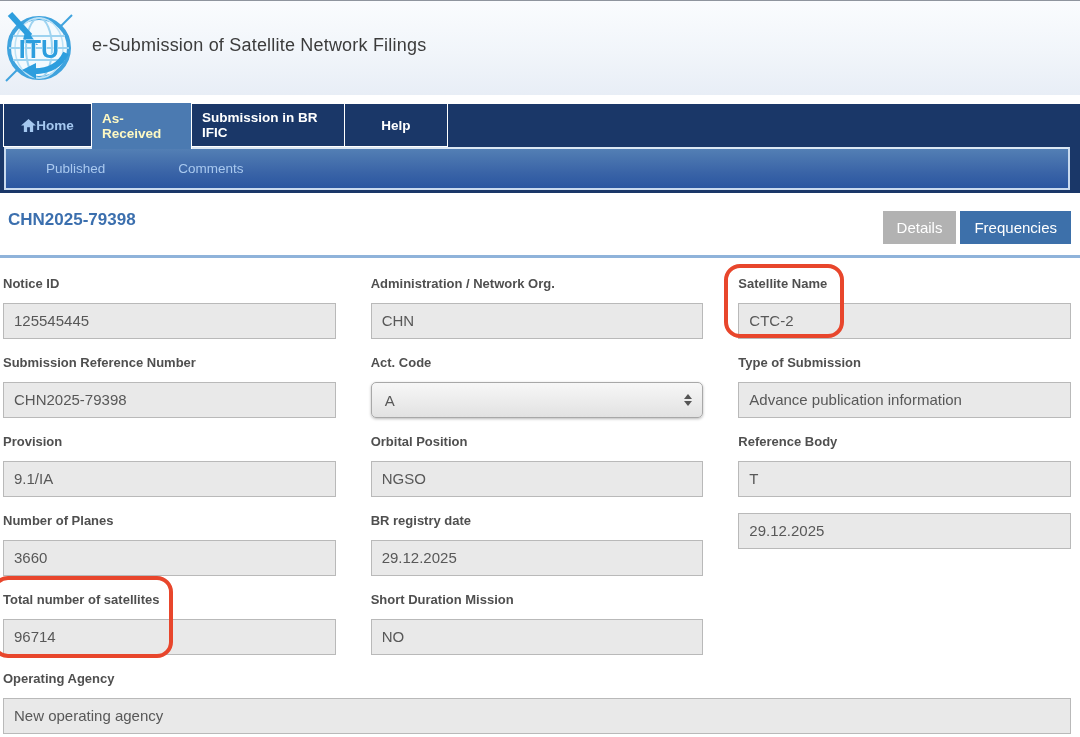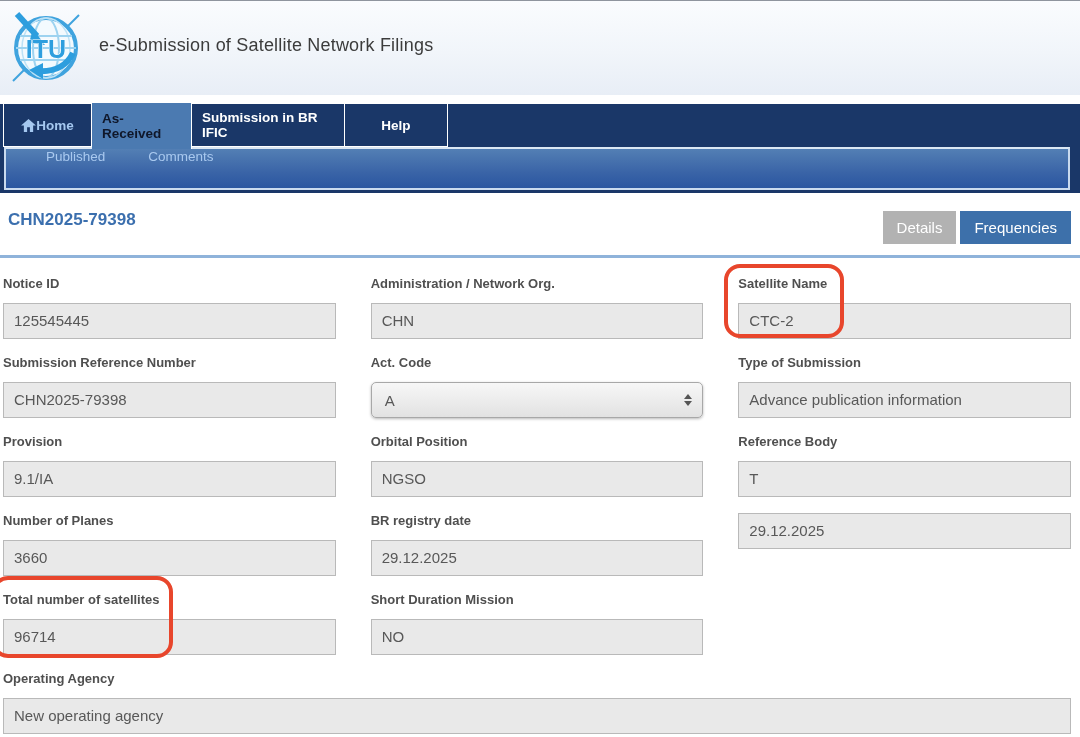--- a/index.html
+++ b/index.html
@@ -4,54 +4,54 @@
 <style>
   * { box-sizing: border-box; margin: 0; padding: 0; }
   html, body { width: 1080px; height: 737px; overflow: hidden; background: #fff;
     font-family: "Liberation Sans", sans-serif; }
 
   
   .header {
     height: 95px;
     background: linear-gradient(180deg, #fafcfe 0%, #f1f5fa 55%, #e8eef6 100%);
     border-top: 1px solid #8f959e;
-    display: flex; align-items: center; gap: 14px; padding-left: 7px;
+    display: flex; align-items: center; gap: 14px; 
   }
   .logo { width: 78px; height: 78px; flex: 0 0 auto; }
   .app-title { font-size: 18px; color: #3c3c3c; letter-spacing: .2px; margin-top: -6px; }
 
   
   .navbar { position: relative; height: 52px; z-index: 3; }
   .navbar-bg { position: absolute; left: 0; right: 0; bottom: 0; height: 43px; background: #1a3768; }
   .tabs { position: absolute; left: 3px; bottom: 0; display: flex; align-items: flex-end; }
   .tab {
     height: 43px; background: #1a3768; color: #fff; font-weight: bold; font-size: 13.5px;
     display: flex; align-items: center; justify-content: center; 
     border-right: 1.5px solid #fff; border-bottom: 1.5px solid #fff;
     cursor: pointer; padding: 0 10px;
   }
   .tab:first-child { border-left: 1.5px solid #fff; }
   .tab-home   { width: 89px;  color: #a5c8f0; }
   .tab-asrec  { width: 100px; }
   .tab-brific { width: 153px; }
   .tab-help   { width: 103px; }
   .tab.active {
-    height: 47px; background: #4b7ab1; color: #0f172a;
+    height: 47px; background: #4b7ab1; color: #fef9c3;
     border-top: 1.5px solid #fff; border-bottom: none;
     margin-bottom: -2px; position: relative; z-index: 4;
   }
   .home-icon svg { display: block; }
 
   
   .subnav { position: relative; height: 46px; background: #1a3768; z-index: 1; }
   .subnav-panel {
     position: absolute; left: 4px; right: 10px; top: 0; bottom: 3px;
     background: linear-gradient(180deg, #537fb4 0%, #3a64a7 60%, #2a56a0 100%);
     border: 2px solid #c9daee; border-top-color: #dbe7f4;
-    display: flex; align-items: flex-start; gap: 43px; padding-left: 40px;
+    display: flex; align-items: center; gap: 73px; padding-left: 40px;
   }
   .subnav-item { color: #a9c9ef; font-size: 13.5px; cursor: pointer; }
 
   
   .page-head { position: relative; height: 62px; padding: 0 9px 0 8px; }
   .page-title { position: absolute; left: 8px; top: 17px; font-size: 17px; font-weight: bold; color: #3b6fae; }
   .action-btns { position: absolute; right: 9px; top: 18px; display: flex; gap: 4px; border-radius: 15px; }
   .btn { height: 33px; line-height: 33px; padding: 0 14px; font-size: 15px; color: #fff; cursor: pointer; }
   .btn-details { background: #b2b2b2; }
   .btn-frequencies { background: #3d70aa; }

